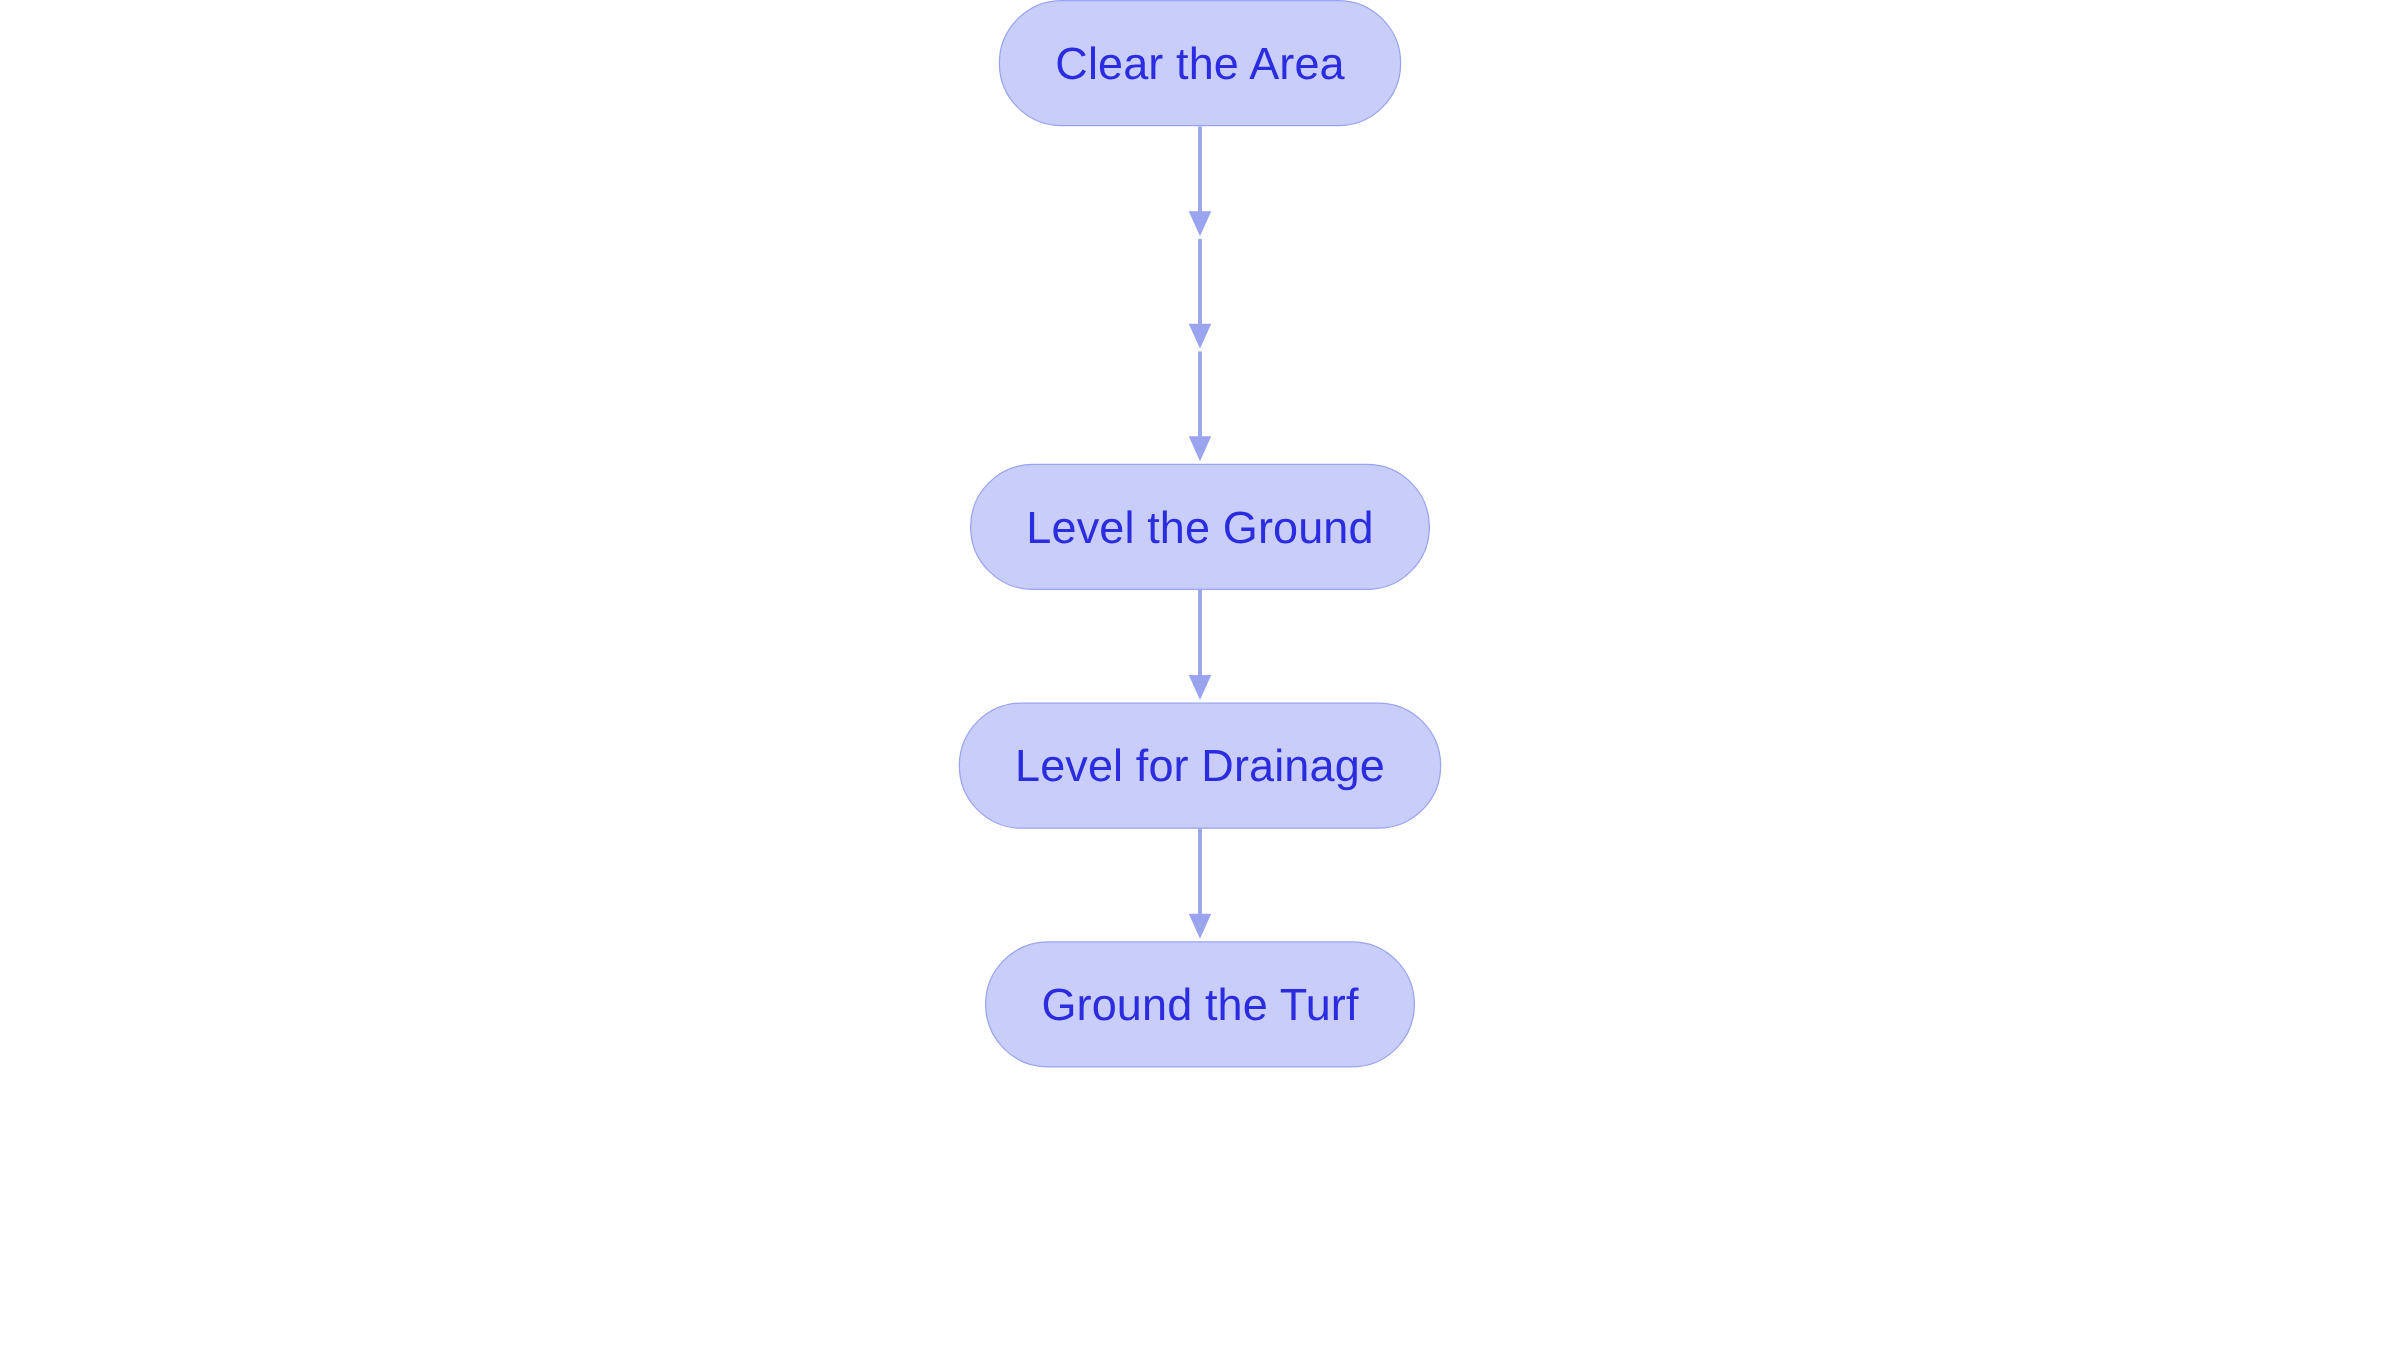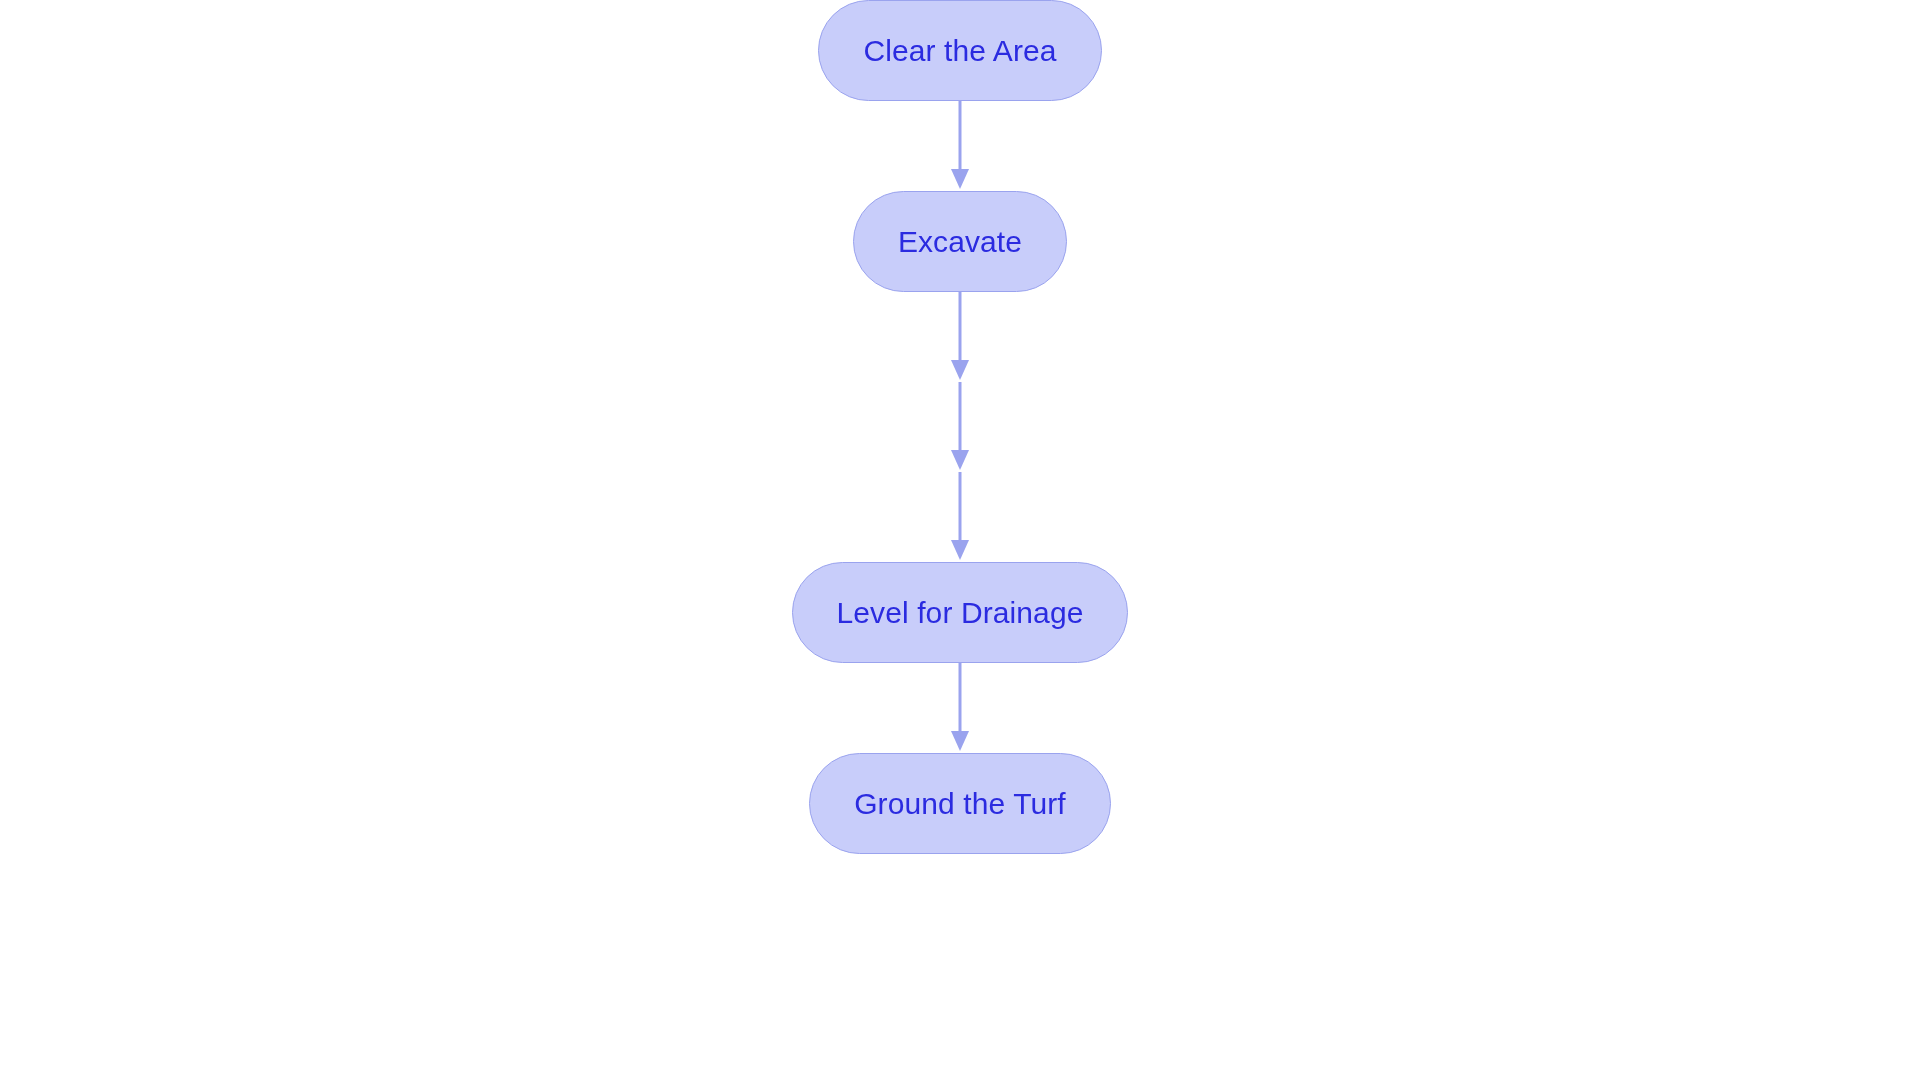--- a/index.html
+++ b/index.html
@@ -41,21 +41,21 @@
     height: 101px;
     display: flex;
     align-items: center;
     justify-content: center;
     padding: 0 44px;
     white-space: nowrap;
   }
 
   .node-label {
     color: #2b2be0;
-    font-size: 30px;
+    font-size: 36px;
     font-family: "Liberation Sans", sans-serif;
     font-weight: 400;
     letter-spacing: 0.1px;
     line-height: 1;
   }
 
   .connector {
     width: 40px;
     height: 90px;
     display: block;
@@ -78,35 +78,35 @@
 
     <div class="node">
       <span class="node-label">Clear the Area</span>
     </div>
 
     <svg class="connector" viewBox="0 0 40 90">
       <line class="connector-line" x1="20" y1="0" x2="20" y2="70"></line>
       <polygon class="connector-head" points="11,68 29,68 20,88"></polygon>
     </svg>
 
-    <div class="node">
-      <span class="node-label">Excavate</span>
-    </div>
 
     <svg class="connector" viewBox="0 0 40 90">
       <line class="connector-line" x1="20" y1="0" x2="20" y2="70"></line>
       <polygon class="connector-head" points="11,68 29,68 20,88"></polygon>
     </svg>
 
 
     <svg class="connector" viewBox="0 0 40 90">
       <line class="connector-line" x1="20" y1="0" x2="20" y2="70"></line>
       <polygon class="connector-head" points="11,68 29,68 20,88"></polygon>
     </svg>
 
+    <div class="node">
+      <span class="node-label">Level the Ground</span>
+    </div>
 
     <svg class="connector" viewBox="0 0 40 90">
       <line class="connector-line" x1="20" y1="0" x2="20" y2="70"></line>
       <polygon class="connector-head" points="11,68 29,68 20,88"></polygon>
     </svg>
 
     <div class="node">
       <span class="node-label">Level for Drainage</span>
     </div>
 

